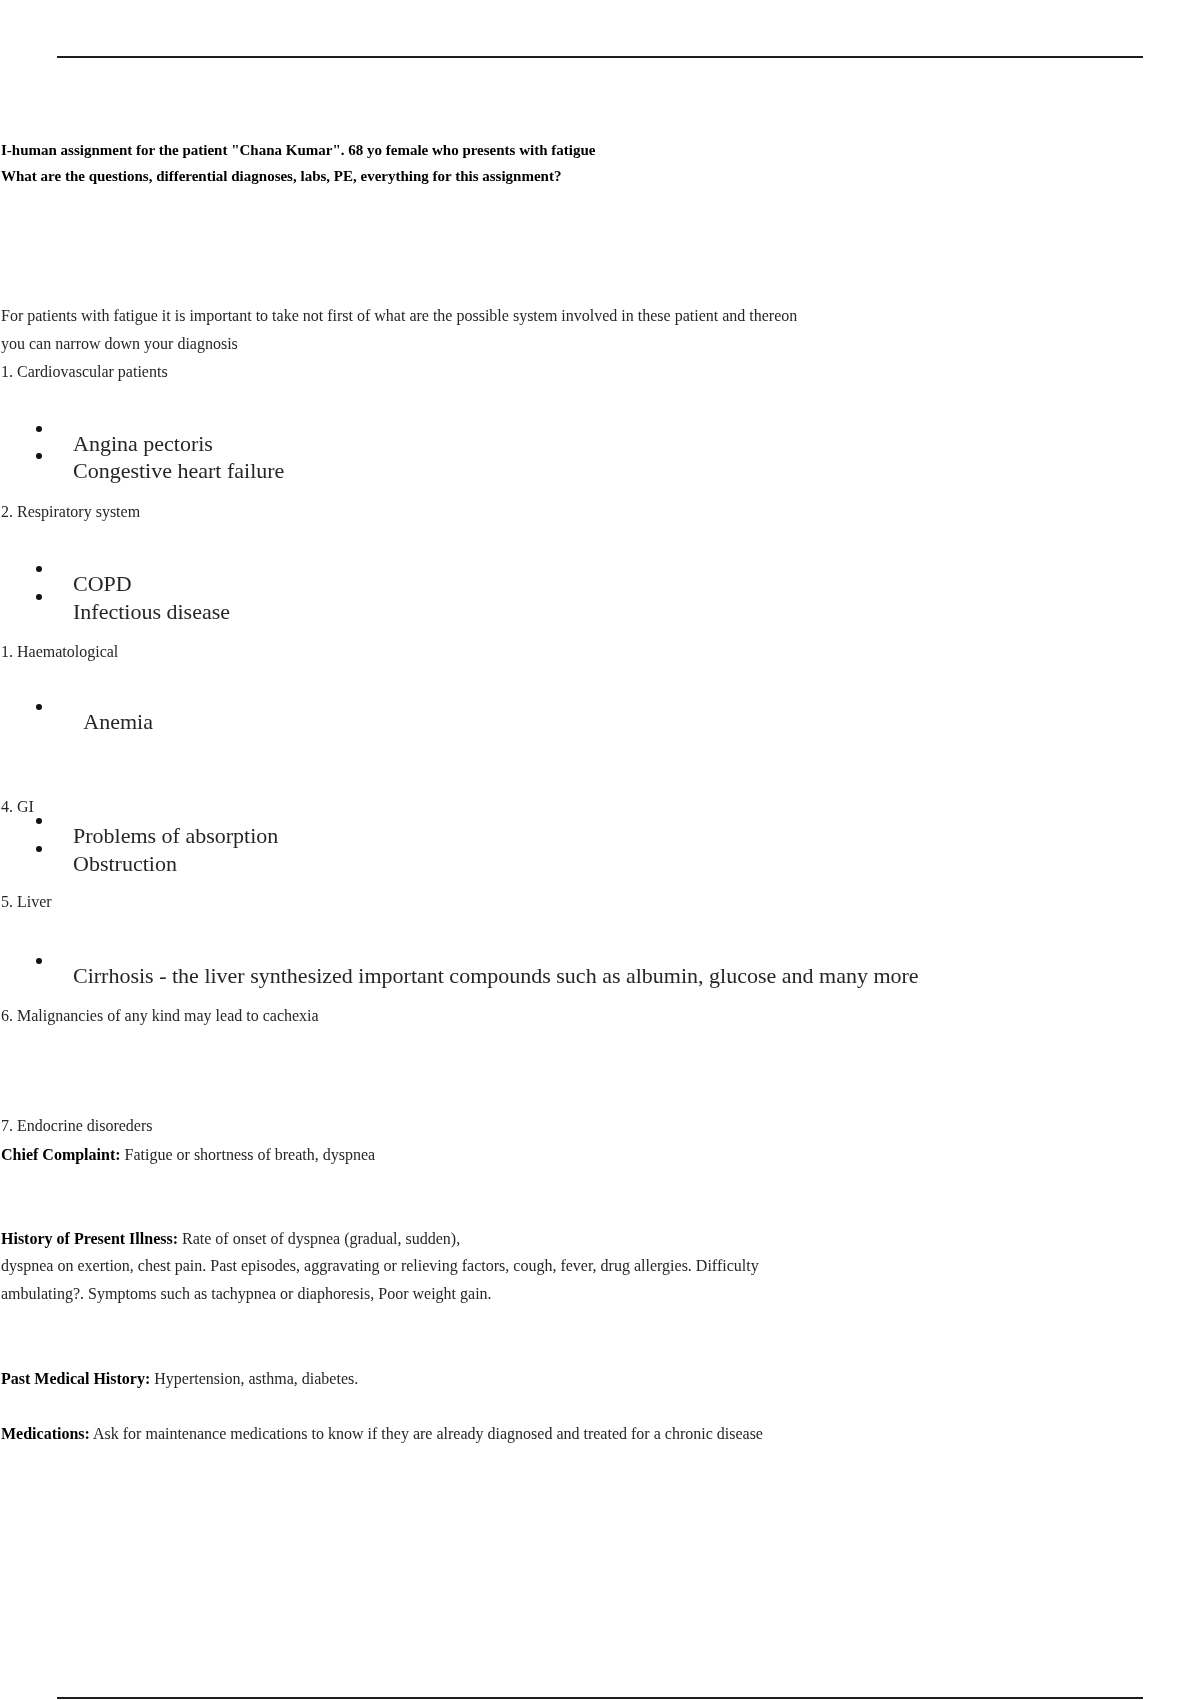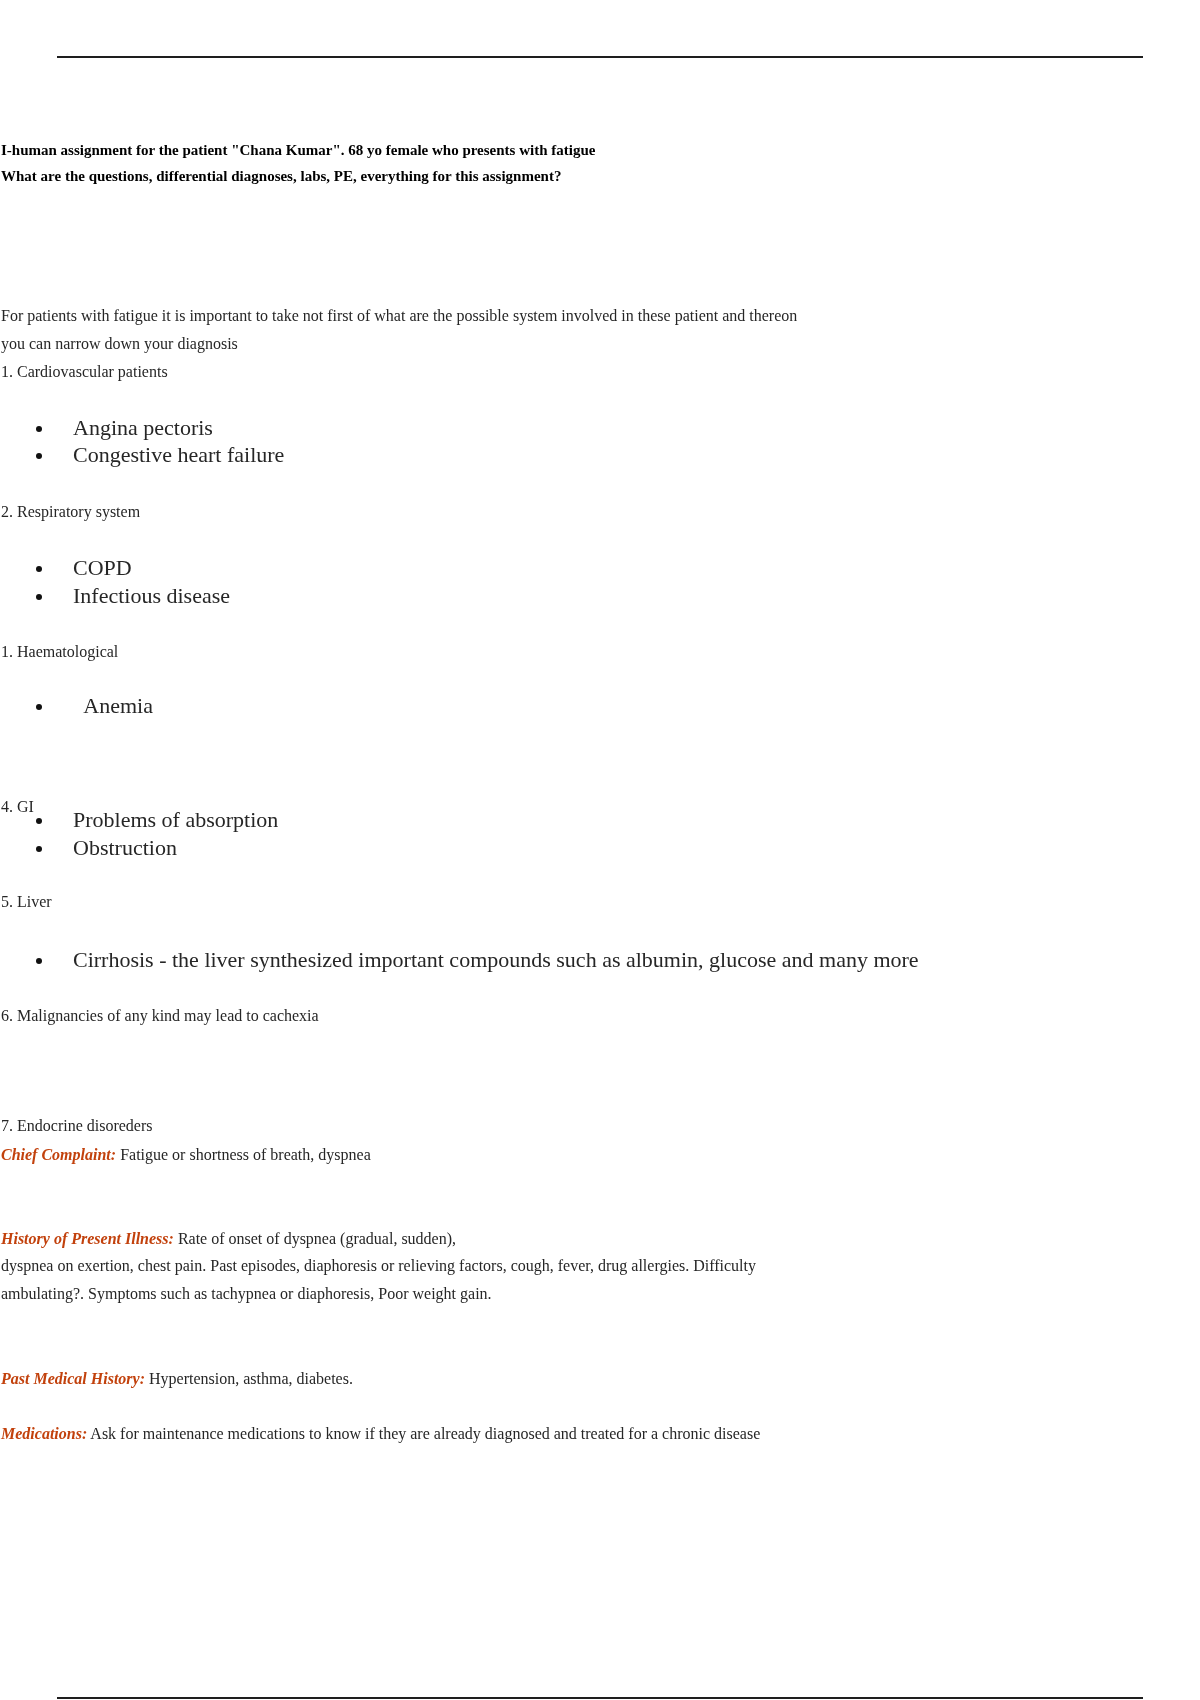--- a/index.html
+++ b/index.html
@@ -13,23 +13,23 @@
   }
   .line {
     position: absolute; left: 1px; white-space: nowrap;
     font-size: 16px; line-height: 28px; color: #262626;
   }
   .title { font-weight: bold; font-size: 15px; color: #000000; }
   .bullet-item { position: absolute; left: 0; height: 28px; white-space: nowrap; font-size: 22px; line-height: 28px; color: #262626; }
   .bullet-dot {
     position: absolute; left: 36px; top: 12px; width: 6px; height: 6px; border-radius: 50%; background: #111;
   }
-  .bullet-text { position: absolute; left: 73px; top: 0; text-align: center; }
+  .bullet-text { position: absolute; left: 73px; top: 16px; text-align: center; }
   .bullet-text.indent { left: 79px; }
-  .label { font-weight: bold; color: #c2410c; font-style: italic; }
+  .label { font-weight: bold; color: #000000; }
 </style>
 </head>
 <body>
 
 <div>
 
   <div class="rule" style="top:56px"></div>
 
   <div class="line title" style="top:136px">I-human assignment for the patient "Chana Kumar". 68 yo female who presents with fatigue</div>
   <div class="line title" style="top:162px">What are the questions, differential diagnoses, labs, PE, everything for this assignment?</div>
@@ -82,21 +82,21 @@
   <div class="line" style="top:1002px">6. Malignancies of any kind may lead to cachexia</div>
   <div class="line" style="top:1112px">7. Endocrine disoreders</div>
 
   <div class="line" style="top:1141px">
     <span class="label">Chief Complaint:</span><span> Fatigue or shortness of breath, dyspnea</span>
   </div>
 
   <div class="line" style="top:1225px">
     <span class="label">History of Present Illness:</span><span> Rate of onset of dyspnea (gradual, sudden),</span>
   </div>
-  <div class="line" style="top:1252px">dyspnea on exertion, chest pain. Past episodes, diaphoresis or relieving factors, cough, fever, drug allergies. Difficulty</div>
+  <div class="line" style="top:1252px">dyspnea on exertion, chest pain. Past episodes, aggravating or relieving factors, cough, fever, drug allergies. Difficulty</div>
   <div class="line" style="top:1280px">ambulating?. Symptoms such as tachypnea or diaphoresis,  Poor weight gain.</div>
 
   <div class="line" style="top:1365px">
     <span class="label">Past Medical History:</span><span> Hypertension, asthma, diabetes.</span>
   </div>
 
   <div class="line" style="top:1420px">
     <span class="label">Medications:</span><span> Ask for maintenance medications to know if they are already diagnosed and treated for a chronic disease</span>
   </div>
 

